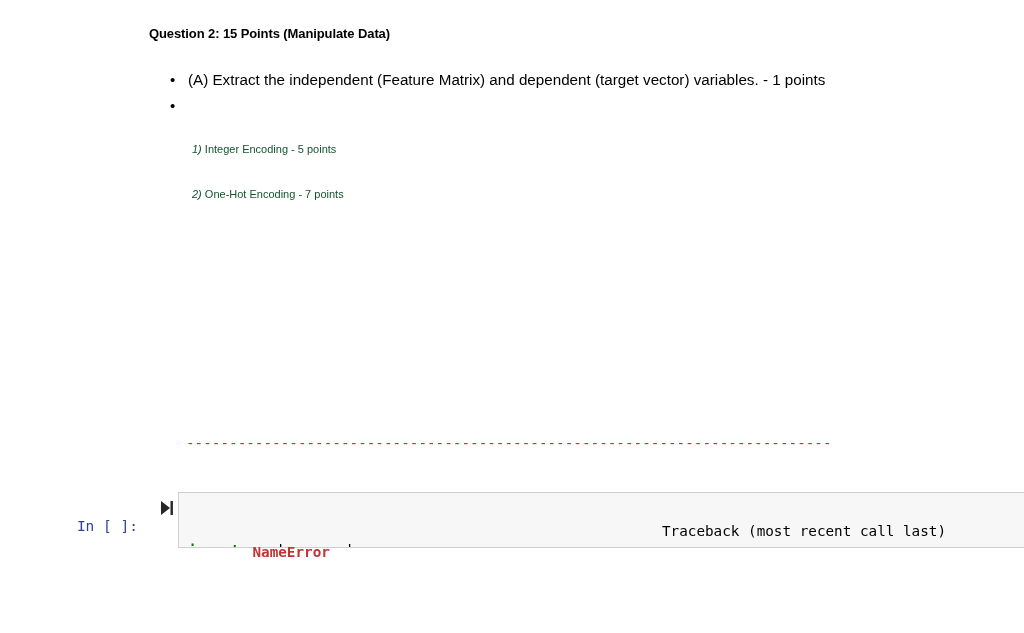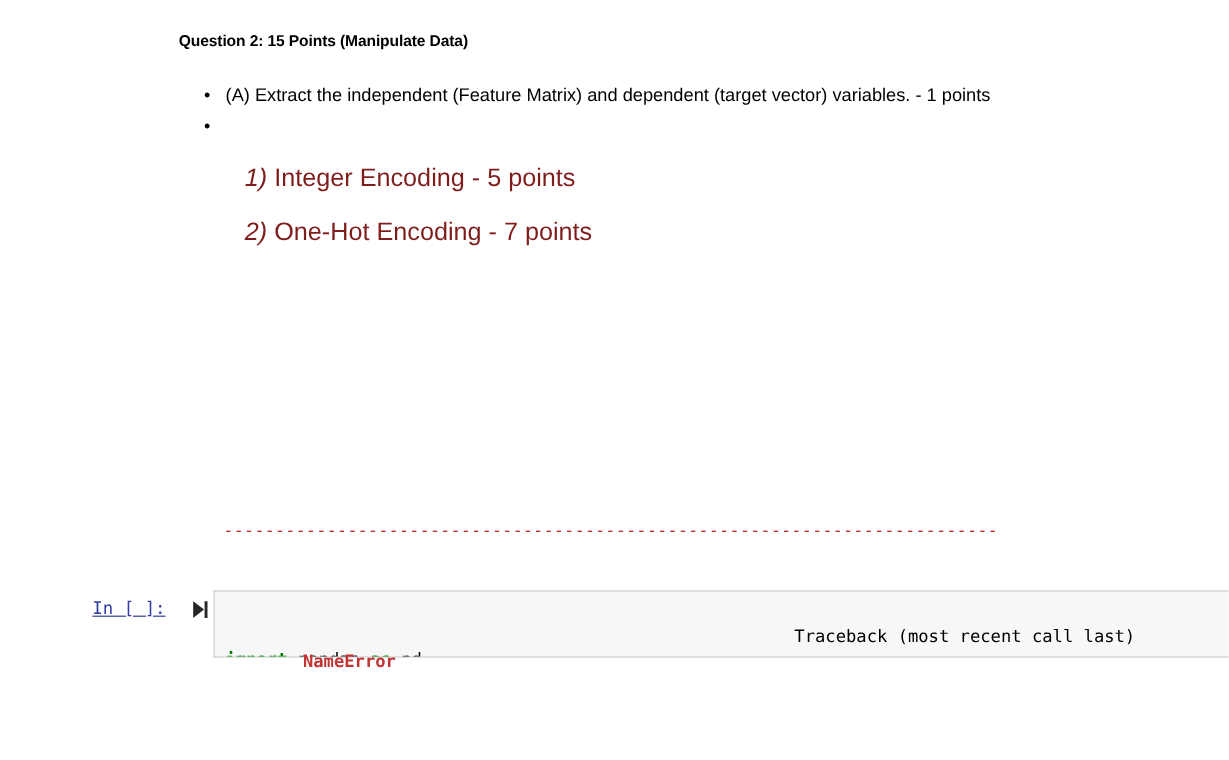--- a/index.html
+++ b/index.html
@@ -55,24 +55,24 @@
   .bullet-item .bullet-dot {
     position: absolute;
     left: 3px;
     top: 0;
     font-size: 15px;
     line-height: 26px;
   }
 
   .sub-step {
     position: absolute;
-    left: 204px;
-    font-size: 21px;
+    left: 192px;
+    font-size: 11px;
     line-height: 20px;
-    color: #7f1d1d;
+    color: #14532d;
     white-space: nowrap;
   }
   .sub-step .step-num {
     font-style: italic;
   }
   .sub-step-1 { top: 139px; }
   .sub-step-2 { top: 184px; }
 
   
   .nb-cell {
@@ -114,21 +114,21 @@
     font-family: "DejaVu Sans Mono", "Liberation Mono", monospace;
     font-size: 14.3px;
     line-height: 20px;
     color: #000;
     white-space: pre;
     overflow: hidden;
   }
 
   
   #cell-1 { top: 246px; }
-  #cell-1 .prompt { top: 253px; text-decoration: underline; }
+  #cell-1 .prompt { top: 271px; }
   #cell-1 .run-icon { top: 254px; }
   #cell-1 .code-area { top: 246px; height: 56px; }
 
   
   #cell-2 { top: 322px; }
 
   
   .output-area {
     position: absolute;
     left: 186px;

